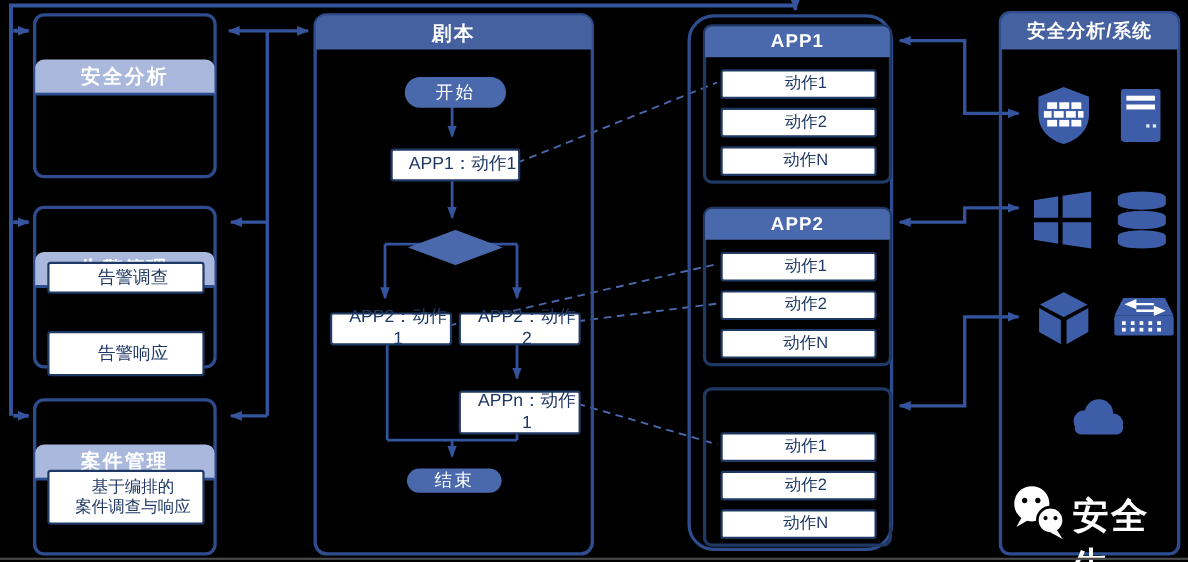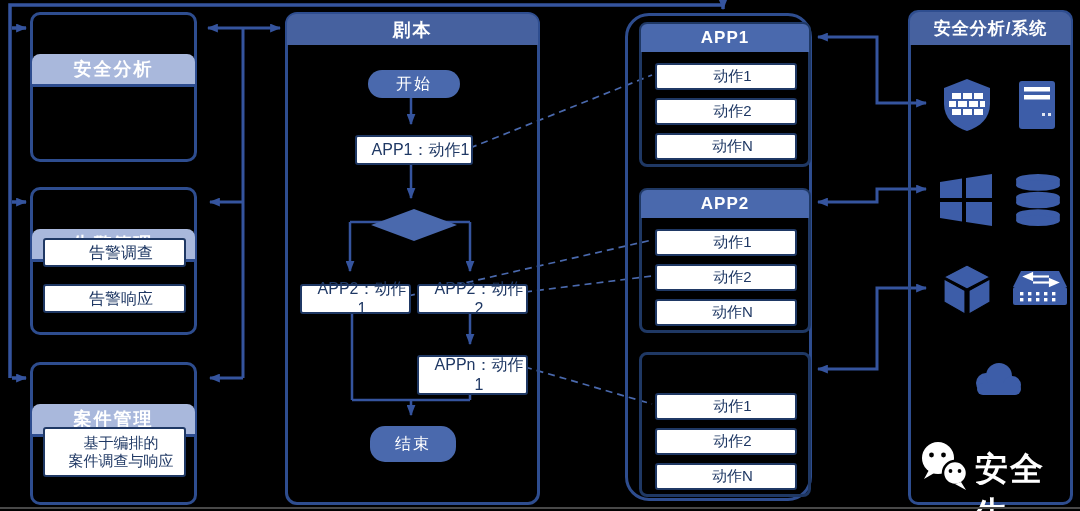--- a/index.html
+++ b/index.html
@@ -98,38 +98,38 @@
     </g>
   </svg>
 
   <div class="panel" style="left:30px;top:12px;width:167px;height:150px">
     <div class="phead">安全分析</div>
   </div>
 
   <div class="panel" style="left:30px;top:187px;width:167px;height:148px">
     <div class="phead">告警管理</div>
     <div class="wbox" style="left:10px;top:48px;width:143px;height:29px">告警调查</div>
-    <div class="wbox" style="left:10px;top:94px;width:143px;height:29px">告警响应</div>
+    <div class="wbox" style="left:10px;top:111px;width:143px;height:41px">告警响应</div>
   </div>
 
   <div class="panel" style="left:30px;top:362px;width:167px;height:143px">
     <div class="phead">案件管理</div>
     <div class="wbox" style="left:10px;top:62px;width:143px;height:50px;font-size:15px">基于编排的
 案件调查与响应</div>
   </div>
 
   <div class="panel" style="left:285px;top:12px;width:255px;height:493px;border-radius:12px">
     <div class="colhead">剧本</div>
     <div class="pill" style="left:80px;top:55px;width:92px;height:28px">开始</div>
     <div class="wbox" style="left:67px;top:120px;width:118px;height:30px">APP1：动作1</div>
     <div class="diamond" style="left:83px;top:194px;width:86px;height:32px"></div>
     <div class="wbox" style="left:12px;top:269px;width:111px;height:30px">APP2：动作1</div>
     <div class="wbox" style="left:129px;top:269px;width:111px;height:30px">APP2：动作2</div>
     <div class="wbox" style="left:129px;top:340px;width:111px;height:40px">APPn：动作1</div>
-    <div class="pill" style="left:82px;top:411px;width:86px;height:36px">结束</div>
+    <div class="pill" style="left:82px;top:411px;width:86px;height:22px">结束</div>
   </div>
 
   <div class="panel" style="left:625px;top:13px;width:187px;height:488px;border-radius:24px">
     <div class="appgroup" style="left:11px;top:6px;width:172px;height:145px">
       <div class="ahead">APP1</div>
       <div class="wbox" style="left:13px;top:38px;width:142px;height:27px;font-size:15px">动作1</div>
       <div class="wbox" style="left:13px;top:73px;width:142px;height:27px;font-size:15px">动作2</div>
       <div class="wbox" style="left:13px;top:108px;width:142px;height:27px;font-size:15px">动作N</div>
     </div>
     <div class="appgroup" style="left:11px;top:172px;width:172px;height:145px">

